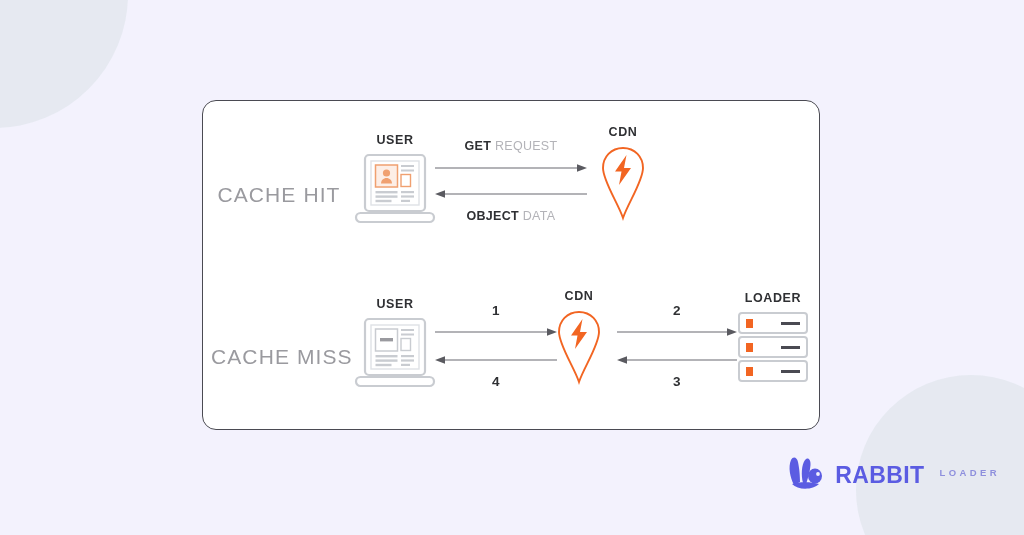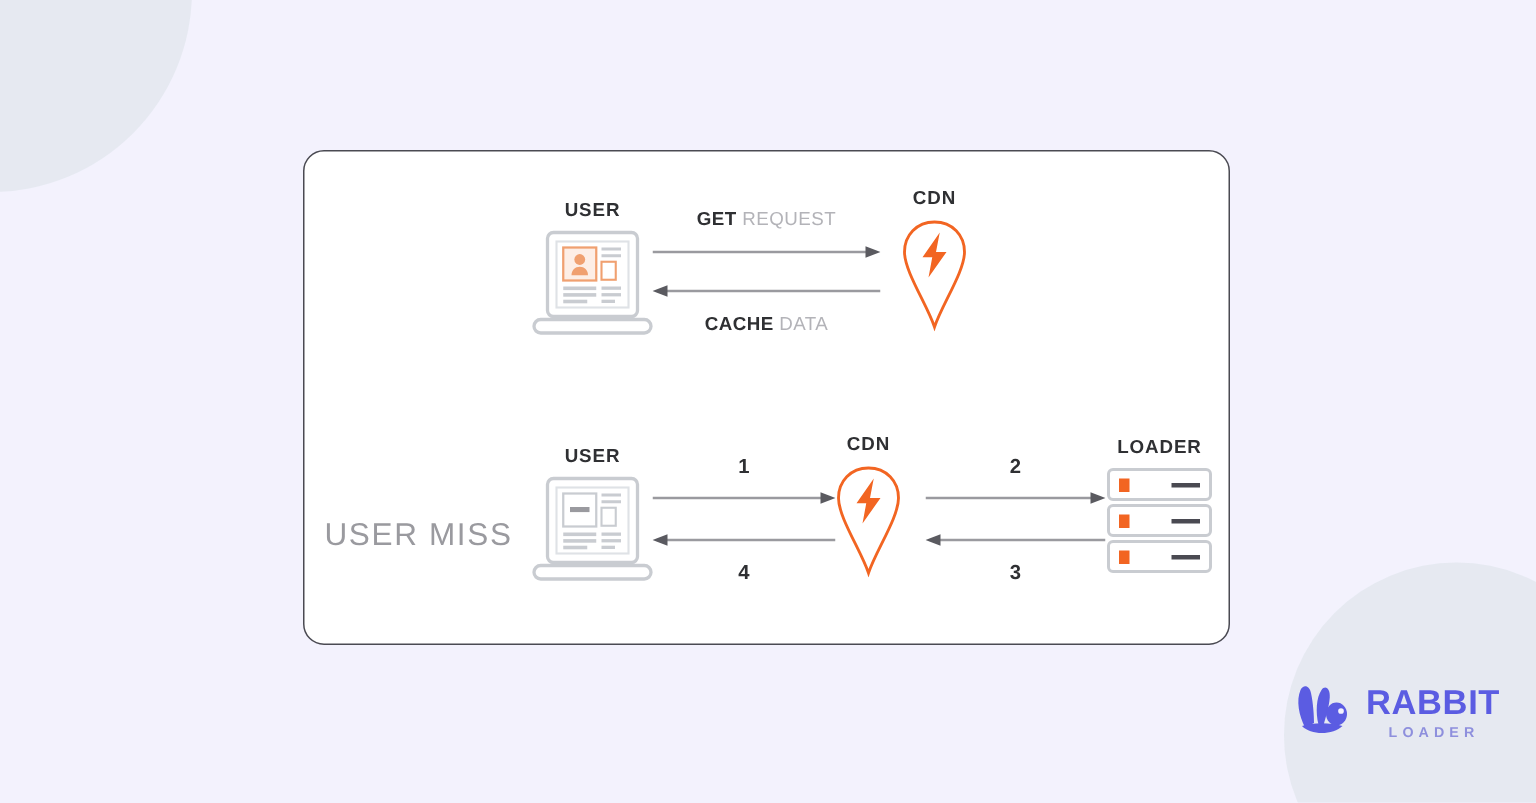--- a/index.html
+++ b/index.html
@@ -137,21 +137,21 @@
   .logo {
     position: absolute;
     right: 24px;
     bottom: 40px;
     display: flex;
     align-items: center;
     gap: 7px;
   }
   .logo-text {
     display: flex;
-    flex-direction: column;
+    flex-direction: row;
     line-height: 1;
   }
   .logo-name {
     font-size: 23px;
     font-weight: bold;
     color: #5b5ce2;
     letter-spacing: .4px;
     font-family: "Liberation Sans", sans-serif;
   }
   .logo-sub {
@@ -167,20 +167,21 @@
 </head>
 <body>
 
 <div class="blob blob-tl"></div>
 <div class="blob blob-br"></div>
 
 <div class="card">
 
   <div class="row row-hit">
 
+    <div class="row-label" style="top:68px;">CACHE HIT</div>
 
     <div class="node" style="left:148px; top:18px;">
       <div class="node-cap">USER</div>
       <svg class="laptop" viewBox="0 0 88 76">
         <rect x="14" y="2" width="60" height="56" rx="4" fill="#ffffff" stroke="#c9ccd1" stroke-width="2.2"></rect>
         <rect x="20" y="8" width="48" height="44" fill="#ffffff" stroke="#dfe2e6" stroke-width="1.4"></rect>
 
         <rect x="24.5" y="12" width="22" height="22" fill="#fdeee6" stroke="#f0a070" stroke-width="1.5"></rect>
         <circle cx="35.5" cy="20" r="3.6" fill="#f0a070"></circle>
         <path d="M30 30.5c0-3.4 2.5-5.6 5.5-5.6s5.5 2.2 5.5 5.6z" fill="#f0a070"></path>
@@ -207,36 +208,36 @@
           <line x1="0" y1="5" x2="145" y2="5" stroke="#9a9a9f" stroke-width="1.7"></line>
           <path d="M152 5 L142 1.2 L142 8.8 Z" fill="#5a5a60"></path>
         </svg>
       </div>
       <div style="height:16px;"></div>
       <div class="arrow-block">
         <svg class="arrow-svg bot" width="152" height="10" viewBox="0 0 152 10">
           <line x1="7" y1="5" x2="152" y2="5" stroke="#9a9a9f" stroke-width="1.7"></line>
           <path d="M0 5 L10 1.2 L10 8.8 Z" fill="#5a5a60"></path>
         </svg>
-        <div class="arrow-label lbl-below"><b>CACHE</b> DATA</div>
+        <div class="arrow-label lbl-below"><b>OBJECT</b> DATA</div>
       </div>
     </div>
 
     <div class="node" style="left:396px; top:10px;">
       <div class="node-cap">CDN</div>
       <svg class="cdnpin" viewBox="0 0 48 76">
         <path d="M24 3 C12 3 4 12 4 23 C4 36 19 58 24 73 C29 58 44 36 44 23 C44 12 36 3 24 3 Z" fill="#ffffff" stroke="#f26522" stroke-width="1.9"></path>
         <path d="M27.5 10 L16 26.5 L22.5 26.5 L20 40 L32 23 L25 23 Z" fill="#f26522"></path>
       </svg>
     </div>
   </div>
 
   <div class="row row-miss">
 
-    <div class="row-label" style="top:62px;">USER MISS</div>
+    <div class="row-label" style="top:62px;">CACHE MISS</div>
 
     <div class="node" style="left:148px; top:14px;">
       <div class="node-cap">USER</div>
       <svg class="laptop" viewBox="0 0 88 76">
         <rect x="14" y="2" width="60" height="56" rx="4" fill="#ffffff" stroke="#c9ccd1" stroke-width="2.2"></rect>
         <rect x="20" y="8" width="48" height="44" fill="#ffffff" stroke="#dfe2e6" stroke-width="1.4"></rect>
         <rect x="24.5" y="12" width="22" height="22" fill="#ffffff" stroke="#c9ccd1" stroke-width="1.5"></rect>
         <rect x="29" y="21" width="13" height="3.4" fill="#9a9a9f"></rect>
         <rect x="50" y="12" width="13" height="2" fill="#c9ccd1"></rect>
         <rect x="50" y="16.5" width="13" height="2" fill="#c9ccd1"></rect>

